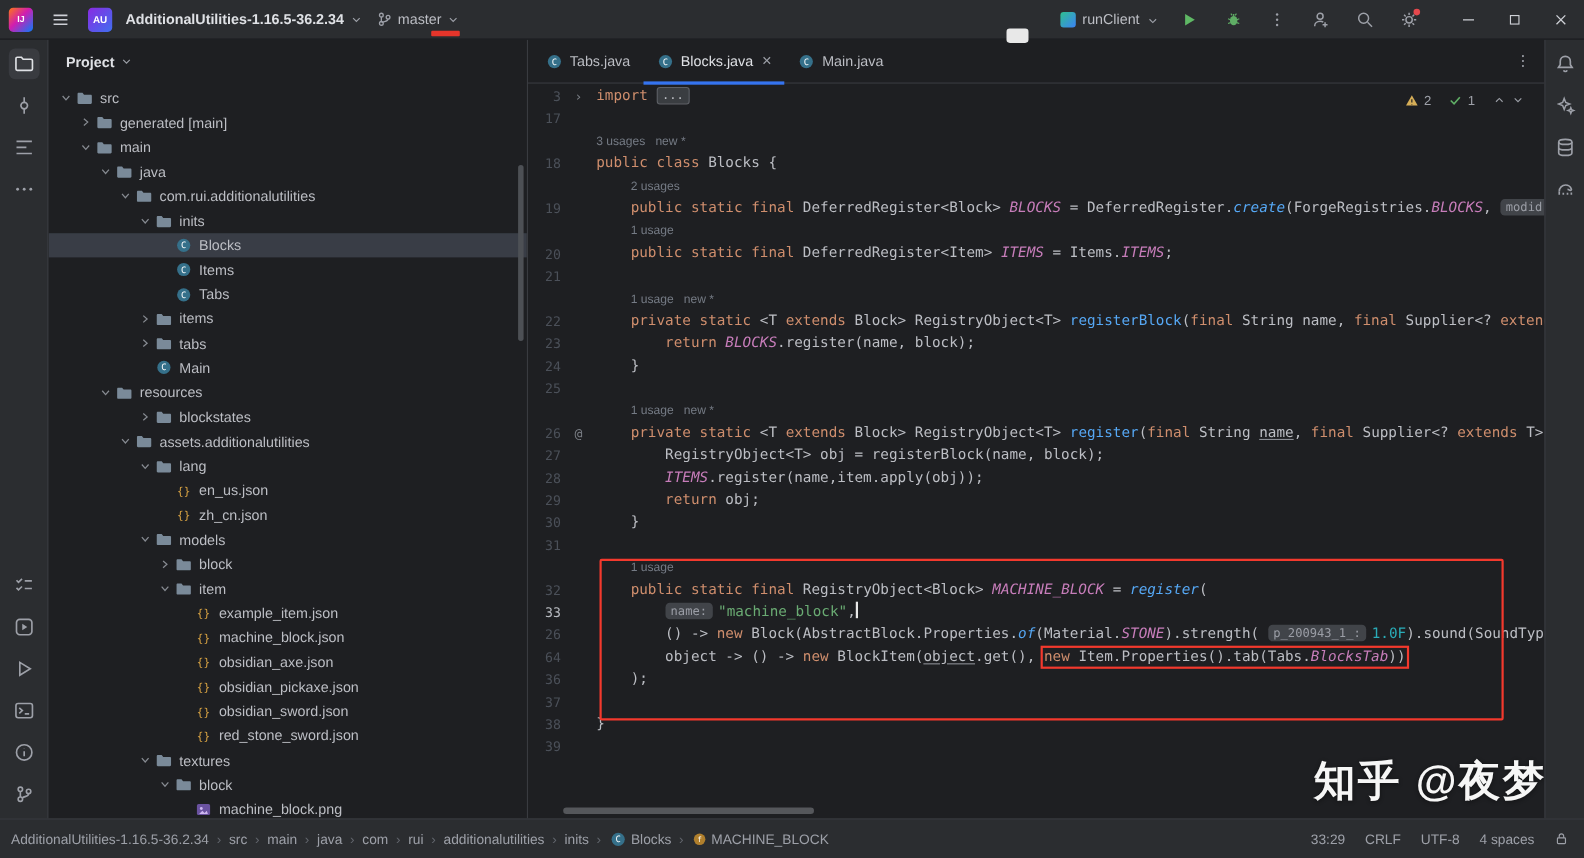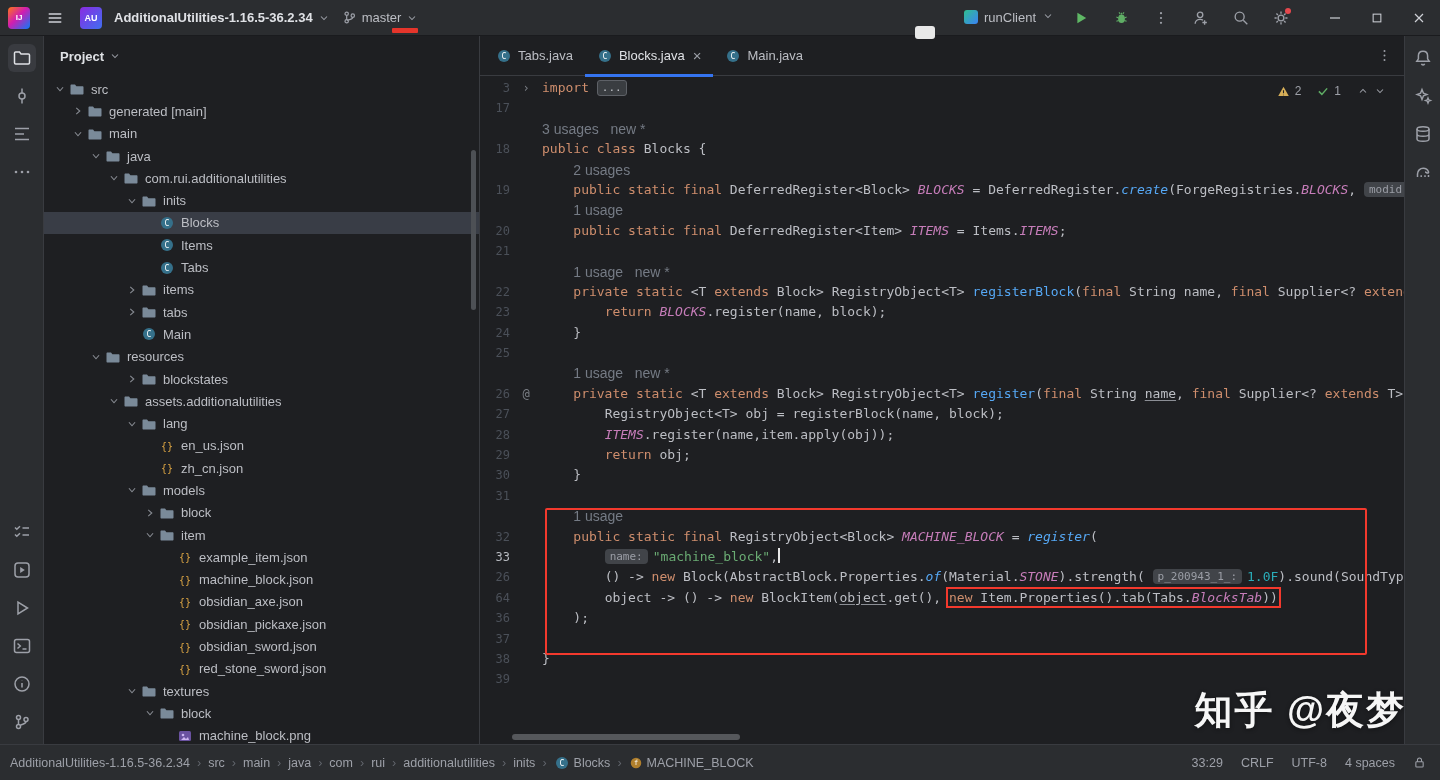--- a/index.html
+++ b/index.html
@@ -8,21 +8,21 @@
 
   
   .titlebar{position:absolute;top:0;left:0;width:1440px;height:36px;background:#2b2d30;border-bottom:1px solid #1a1b1e;display:flex;align-items:center;padding:0 0 0 8px;z-index:20;}
   .tb-left{display:flex;align-items:center;gap:12px;}
   .tb-right{margin-left:auto;display:flex;align-items:center;gap:14px;}
   .logo{width:22px;height:22px;border-radius:4px;background:linear-gradient(135deg,#ff7617,#d11db0 45%,#087cfa);display:flex;align-items:center;justify-content:center;font-size:8px;font-weight:700;color:#fff;}
   .badge{width:22px;height:22px;border-radius:4px;background:linear-gradient(135deg,#8a2be2,#3f6ff0);display:flex;align-items:center;justify-content:center;font-size:9px;font-weight:700;color:#fff;}
   .tb-proj{display:flex;align-items:center;gap:5px;color:#dfe1e5;font-weight:600;}
   .tb-branch{display:flex;align-items:center;gap:5px;color:#bcbec4;justify-content:space-between;}
   .tb-btn{display:flex;align-items:center;justify-content:center;width:26px;height:26px;border-radius:4px;position:relative;}
-  .runcfg{display:flex;align-items:flex-start;gap:6px;color:#bcbec4;}
+  .runcfg{display:flex;align-items:flex-end;gap:6px;color:#bcbec4;}
   .rc-icon{width:14px;height:14px;border-radius:3px;background:linear-gradient(135deg,#2fbf8f,#3b82f6);display:inline-block;}
   .gear-dot{position:absolute;top:3px;right:3px;width:6px;height:6px;border-radius:50%;background:#e5484d;}
   .winbtns{display:flex;align-items:center;margin-left:6px;}
   .winbtn{width:42px;height:36px;display:flex;align-items:center;justify-content:center;}
 
   
   .strip{position:absolute;top:36px;bottom:36px;background:#2b2d30;display:flex;flex-direction:column;align-items:center;padding:8px 0;z-index:10;}
   .leftstrip{left:0;width:44px;border-right:1px solid #393b40;}
   .rightstrip{right:0;width:36px;border-left:1px solid #393b40;}
   .sgroup{display:flex;flex-direction:column;align-items:center;gap:10px;}
@@ -56,21 +56,21 @@
   .gico{flex:0 0 32px;text-align:center;color:#7a7e85;font-size:12px;}
   .ccode{white-space:pre;}
   .sk{color:#cf8e6d;text-align:center;}
   .st{color:#bcbec4;}
   .sf{color:#c77dba;font-style:italic;}
   .sm{color:#56a8f5;}
   .smi{color:#56a8f5;font-style:italic;}
   .ss{color:#6aab73;}
   .sn{color:#2aacb8;}
   .su{text-decoration:underline;text-underline-offset:2px;text-decoration-color:#8b8e95;}
-  .hint{font-family:"Liberation Sans",sans-serif;font-size:14px;color:#757b85;}
+  .hint{font-family:"Liberation Sans",sans-serif;font-size:11px;color:#757b85;}
   .chip{display:inline-block;background:#414449;color:#9b9ea6;border-radius:4px;font-size:11px;line-height:15px;padding:0 5px;margin-right:5px;vertical-align:1px;}
   .fold{display:inline-block;background:#3a3d41;border:1px solid #5e6167;border-radius:3px;color:#bcbec4;font-size:11px;line-height:14px;padding:0 4px;vertical-align:1px;}
   .caret{display:inline-block;width:2px;height:15px;background:#e8e8e8;vertical-align:-2px;}
   .redbox{outline:2px solid #f3392d;outline-offset:1px;}
   .ann-rect{position:absolute;left:65px;top:472px;width:822px;height:147px;border:2.5px solid #f3392d;border-radius:2px;pointer-events:none;z-index:5;}
   .insp{position:absolute;top:48px;right:18px;display:flex;align-items:center;gap:5px;color:#9da0a8;font-size:12px;z-index:6;}
   .insp .gap{width:6px;}
   .hscroll{position:absolute;left:32px;bottom:4px;width:228px;height:6px;background:#55575b;border-radius:3px;}
 
   

